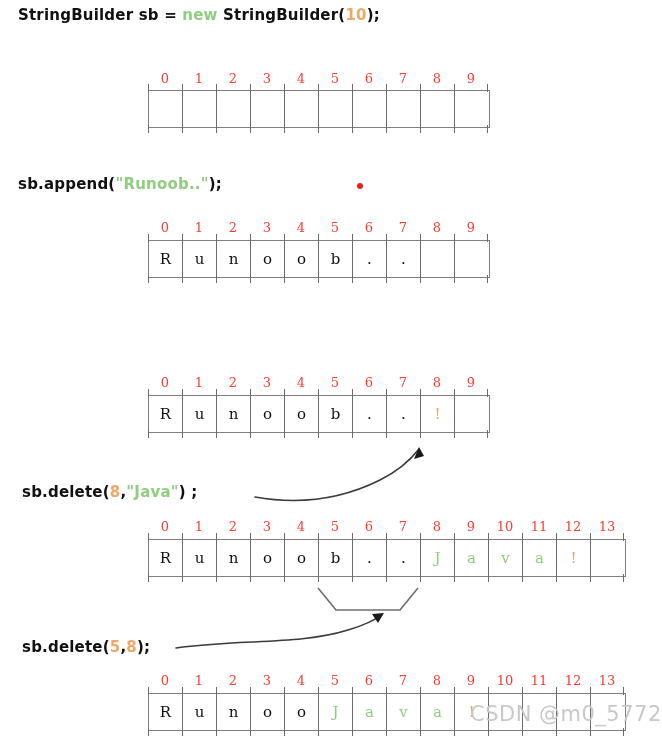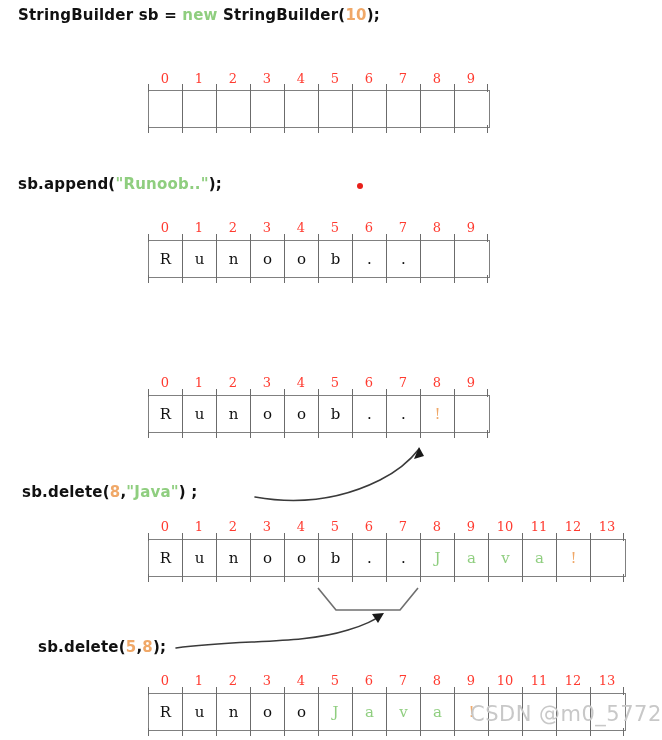--- a/index.html
+++ b/index.html
@@ -190,21 +190,21 @@
       <div class="cell">.</div>
       <div class="cell">.</div>
       <div class="cell green">J</div>
       <div class="cell green">a</div>
       <div class="cell green">v</div>
       <div class="cell green">a</div>
       <div class="cell orange">!</div>
       <div class="cell"></div>
     </div>
 
-  <div class="code" style="left:38px; top:638px;" id="code-delete"><span>sb.delete(</span><span class="orange">5</span><span>,</span><span class="orange">8</span><span>);</span></div>
+  <div class="code" style="left:22px; top:638px;" id="code-delete"><span>sb.delete(</span><span class="orange">5</span><span>,</span><span class="orange">8</span><span>);</span></div>
 
   <div class="idxrow" id="idx-4" style="left: 148px; top: 672px; width: 476px;">
       <div class="idx" style="left: 0px;">0</div>
       <div class="idx" style="left: 34px;">1</div>
       <div class="idx" style="left: 68px;">2</div>
       <div class="idx" style="left: 102px;">3</div>
       <div class="idx" style="left: 136px;">4</div>
       <div class="idx" style="left: 170px;">5</div>
       <div class="idx" style="left: 204px;">6</div>
       <div class="idx" style="left: 238px;">7</div>

